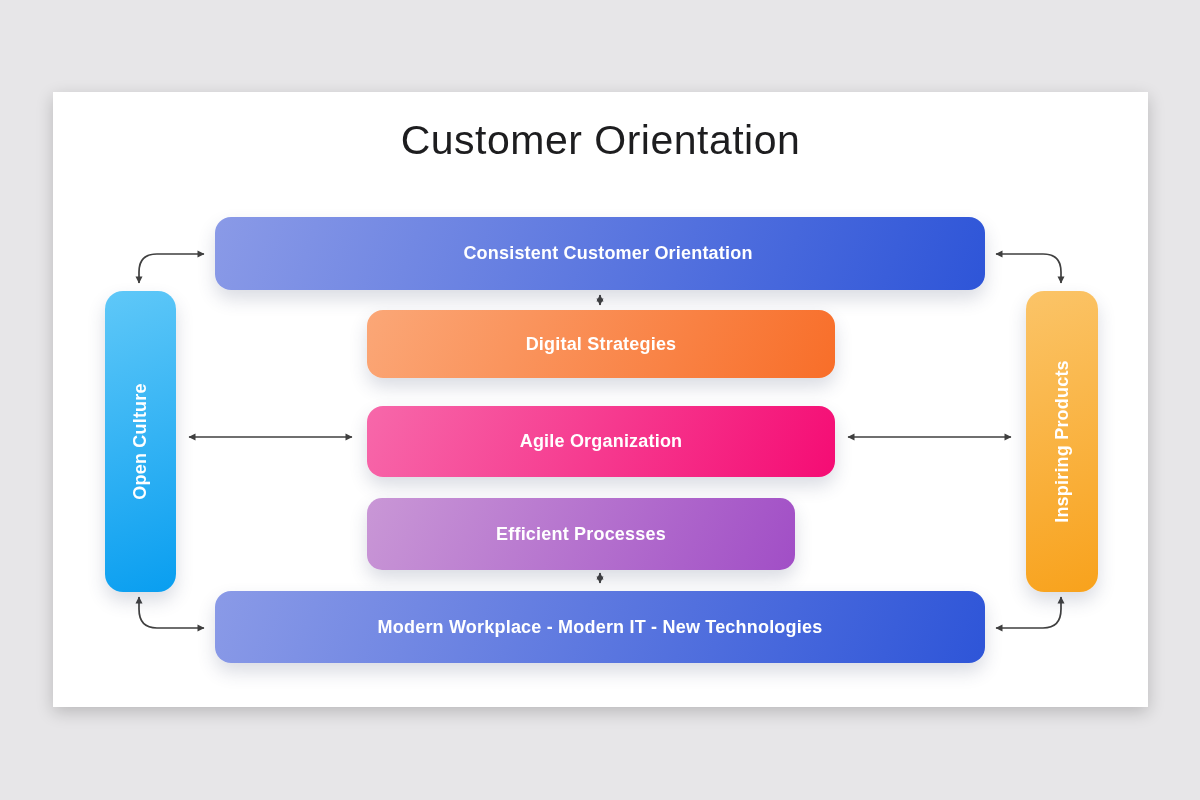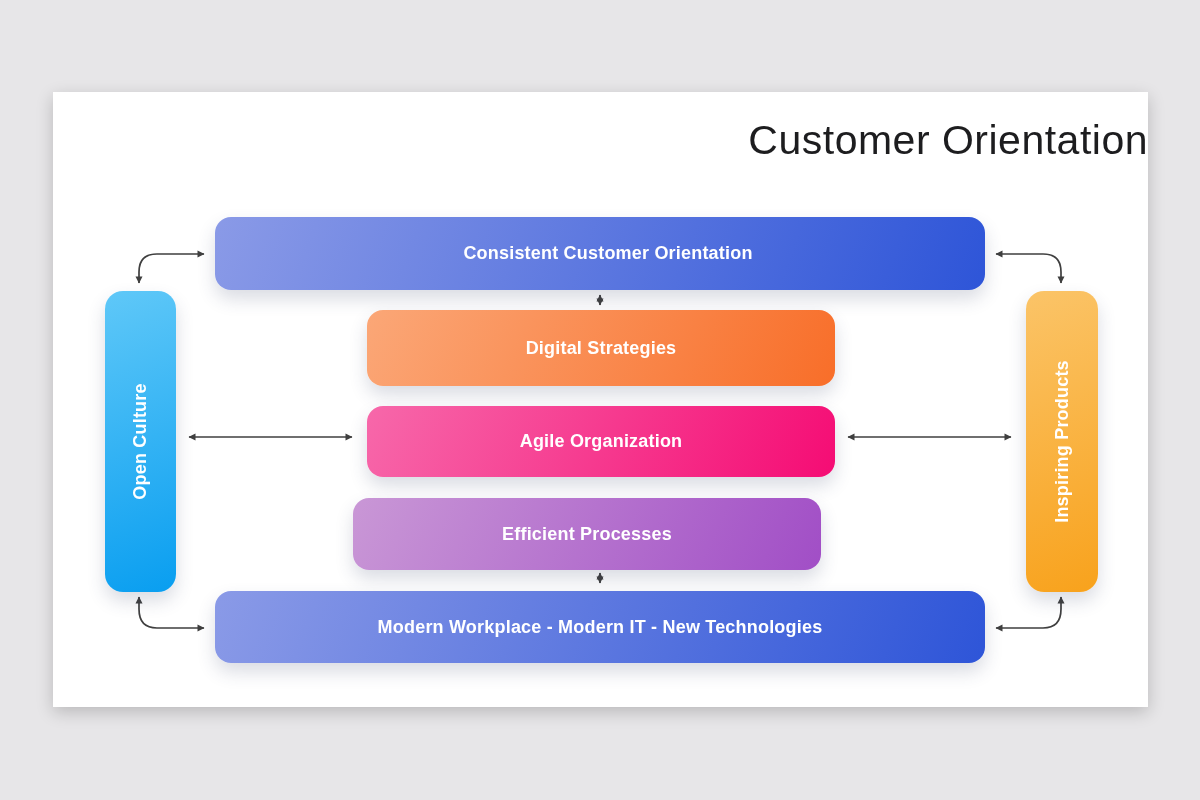--- a/index.html
+++ b/index.html
@@ -17,21 +17,21 @@
     position: absolute;
     left: 53px; top: 92px;
     width: 1095px; height: 615px;
     background: #ffffff;
     box-shadow: 0 5px 16px rgba(0,0,0,0.20);
   }
 
   .title {
     position: absolute;
     left: 0; top: 25px; width: 100%;
-    text-align: right;
+    text-align: center;
     font-size: 41px;
     font-weight: 500;
     letter-spacing: 0.5px;
     color: #1d1d1f;
   }
 
   .subtitle {
     position: absolute;
     left: 0; top: 82px; width: 100%;
     text-align: center;
@@ -47,23 +47,23 @@
     justify-content: center;
     border-radius: 16px;
     color: #ffffff;
     font-size: 18px;
     font-weight: 700;
     letter-spacing: 0.2px;
     box-shadow: 0 9px 18px rgba(50,60,100,0.18);
   }
 
   .box-top       { left: 162px; top: 125px; width: 770px; height: 73px; padding-left: 16px; }
-  .box-digital   { left: 314px; top: 218px; width: 468px; height: 76px; text-align: right; }
+  .box-digital   { left: 314px; top: 218px; width: 468px; height: 68px; text-align: right; }
   .box-agile     { left: 314px; top: 314px; width: 468px; height: 71px; }
-  .box-efficient { left: 300px; top: 406px; width: 468px; height: 72px; }
+  .box-efficient { left: 314px; top: 406px; width: 428px; height: 72px; border-radius: 15px; }
   .box-bottom    { left: 162px; top: 499px; width: 770px; height: 72px; }
 
   .vbox-left  { left: 52px;  top: 199px; width: 71px; height: 301px; border-radius: 18px; }
   .vbox-right { left: 973px; top: 199px; width: 72px; height: 301px; border-radius: 18px; }
 
   .vlabel {
     transform: rotate(-90deg);
     white-space: nowrap;
     font-size: 18px;
     font-weight: 700;

